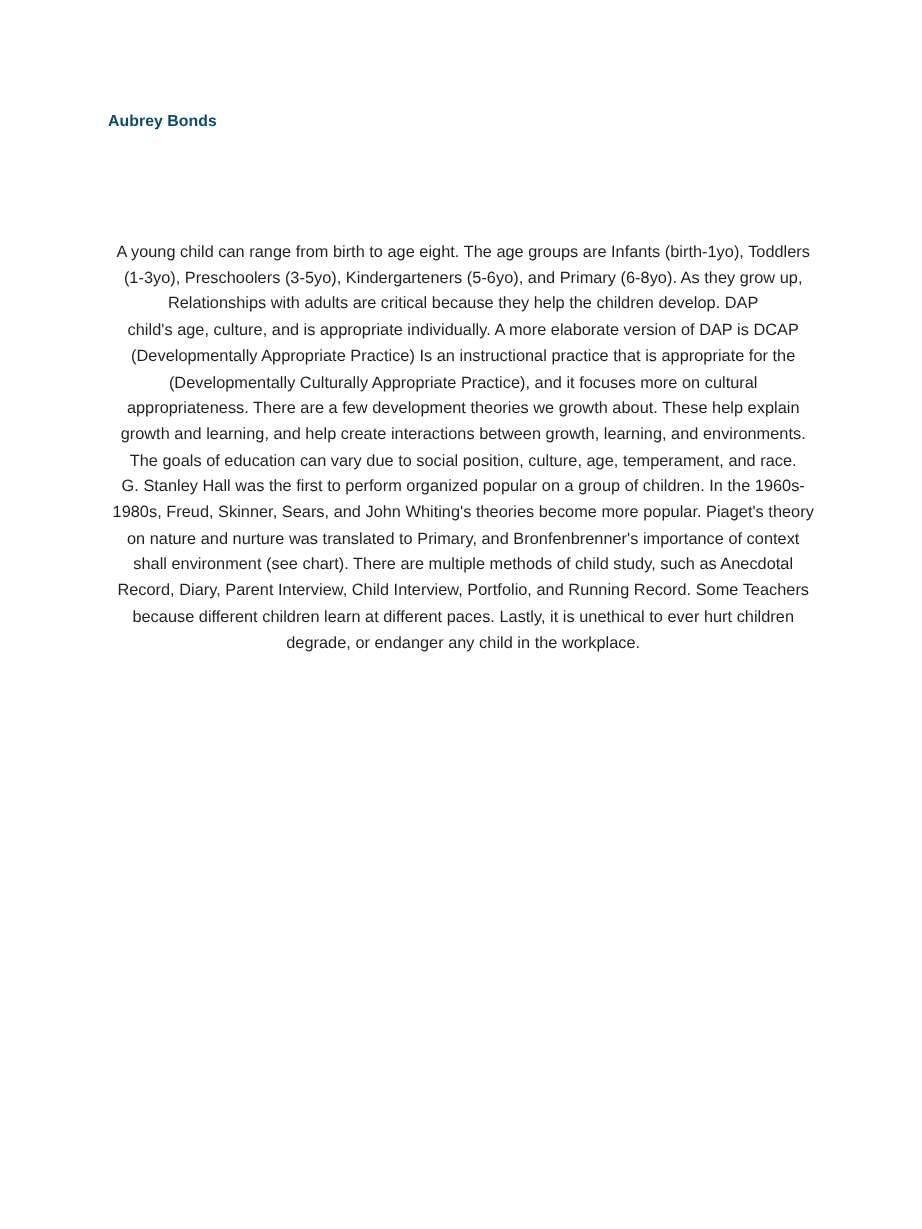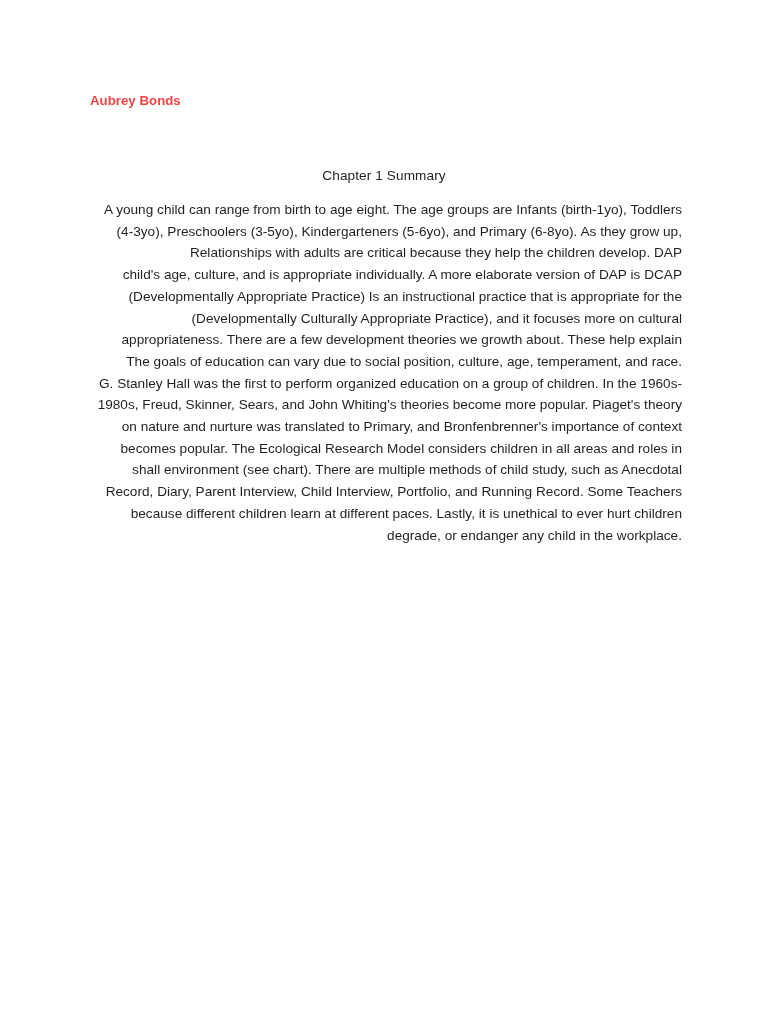--- a/index.html
+++ b/index.html
@@ -25,21 +25,21 @@
   }
 
   
   .author-line {
     position: absolute;
     left: 90px;
     top: 93px;
     font-size: 13.2px;
     font-weight: 700;
     letter-spacing: 0.05px;
-    color: #ef4444;
+    color: #0c4a6e;
     white-space: nowrap;
   }
 
   
   .doc-title {
     position: absolute;
     left: 90px;
     top: 168px;
     width: 588px;
     text-align: center;
@@ -57,44 +57,43 @@
     width: 592px;
   }
 
   .body-line {
     font-size: 13.6px;
     font-weight: 400;
     line-height: 21.7px;
     letter-spacing: 0.02px;
     color: #231f20;
     white-space: nowrap;
-    text-align: right;
+    text-align: center;
   }
 </style>
 </head>
 <body>
 
 <div class="page">
 
   <div class="author-line">Aubrey Bonds</div>
 
-  <div class="doc-title">Chapter 1 Summary</div>
 
   <div class="body-block">
     <div class="body-line">A young child can range from birth to age eight. The age groups are Infants (birth-1yo), Toddlers</div>
-    <div class="body-line">(4-3yo), Preschoolers (3-5yo), Kindergarteners (5-6yo), and Primary (6-8yo). As they grow up,</div>
+    <div class="body-line">(1-3yo), Preschoolers (3-5yo), Kindergarteners (5-6yo), and Primary (6-8yo). As they grow up,</div>
     <div class="body-line">Relationships with adults are critical because they help the children develop. DAP</div>
     <div class="body-line">child's age, culture, and is appropriate individually. A more elaborate version of DAP is DCAP</div>
     <div class="body-line">(Developmentally Appropriate Practice) Is an instructional practice that is appropriate for the</div>
     <div class="body-line">(Developmentally Culturally Appropriate Practice), and it focuses more on cultural</div>
     <div class="body-line">appropriateness. There are a few development theories we growth about. These help explain</div>
+    <div class="body-line">growth and learning, and help create interactions between growth, learning, and environments.</div>
     <div class="body-line">The goals of education can vary due to social position, culture, age, temperament, and race.</div>
-    <div class="body-line">G. Stanley Hall was the first to perform organized education on a group of children. In the 1960s-</div>
+    <div class="body-line">G. Stanley Hall was the first to perform organized popular on a group of children. In the 1960s-</div>
     <div class="body-line">1980s, Freud, Skinner, Sears, and John Whiting's theories become more popular. Piaget's theory</div>
     <div class="body-line">on nature and nurture was translated to Primary, and Bronfenbrenner's importance of context</div>
-    <div class="body-line">becomes popular. The Ecological Research Model considers children in all areas and roles in</div>
     <div class="body-line">shall environment (see chart). There are multiple methods of child study, such as Anecdotal</div>
     <div class="body-line">Record, Diary, Parent Interview, Child Interview, Portfolio, and Running Record. Some Teachers</div>
     <div class="body-line">because different children learn at different paces. Lastly, it is unethical to ever hurt children</div>
     <div class="body-line">degrade, or endanger any child in the workplace.</div>
   </div>
 
 </div>
 
 </body></html>

